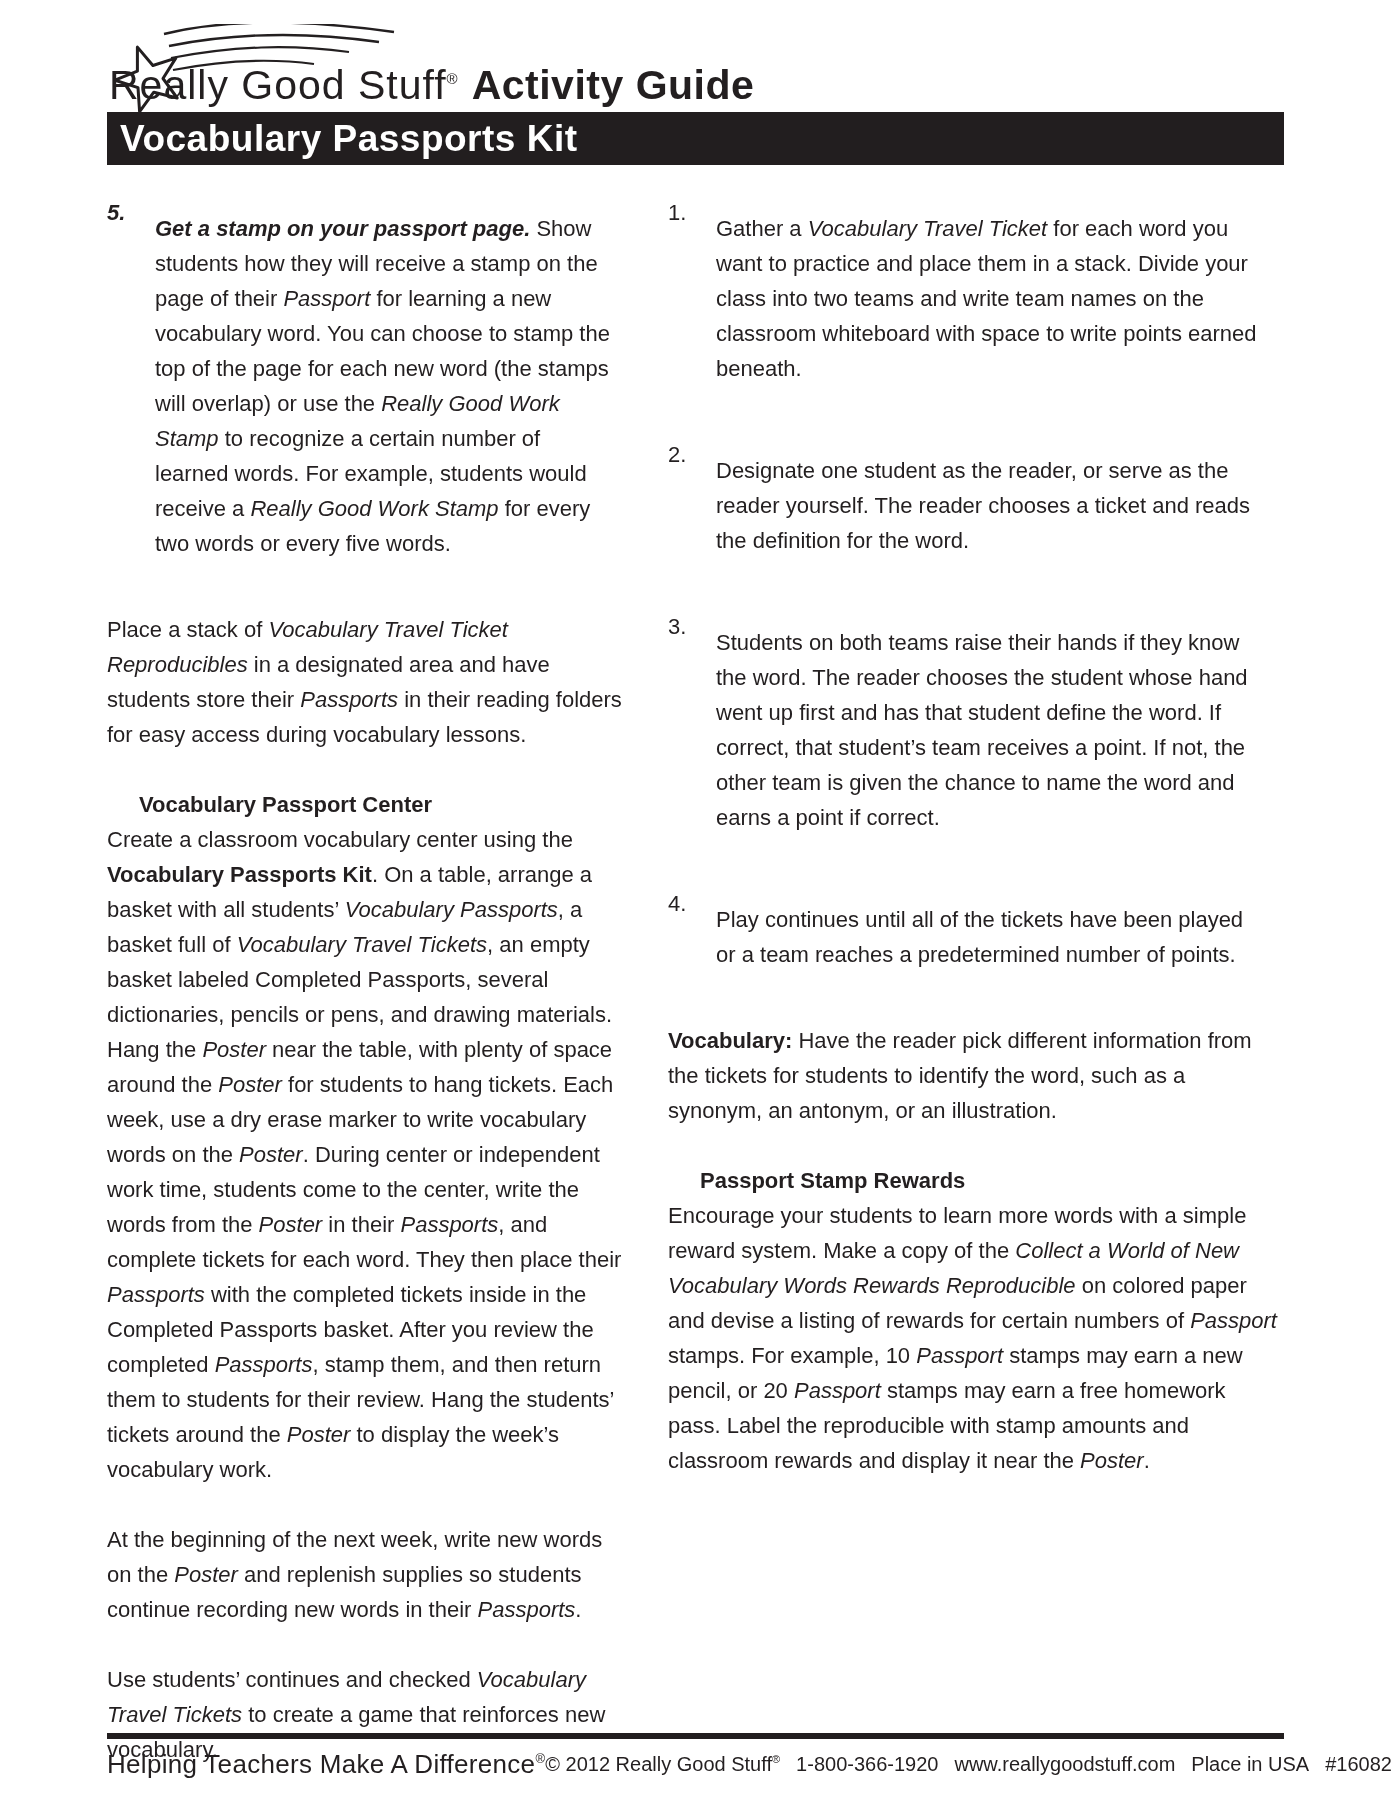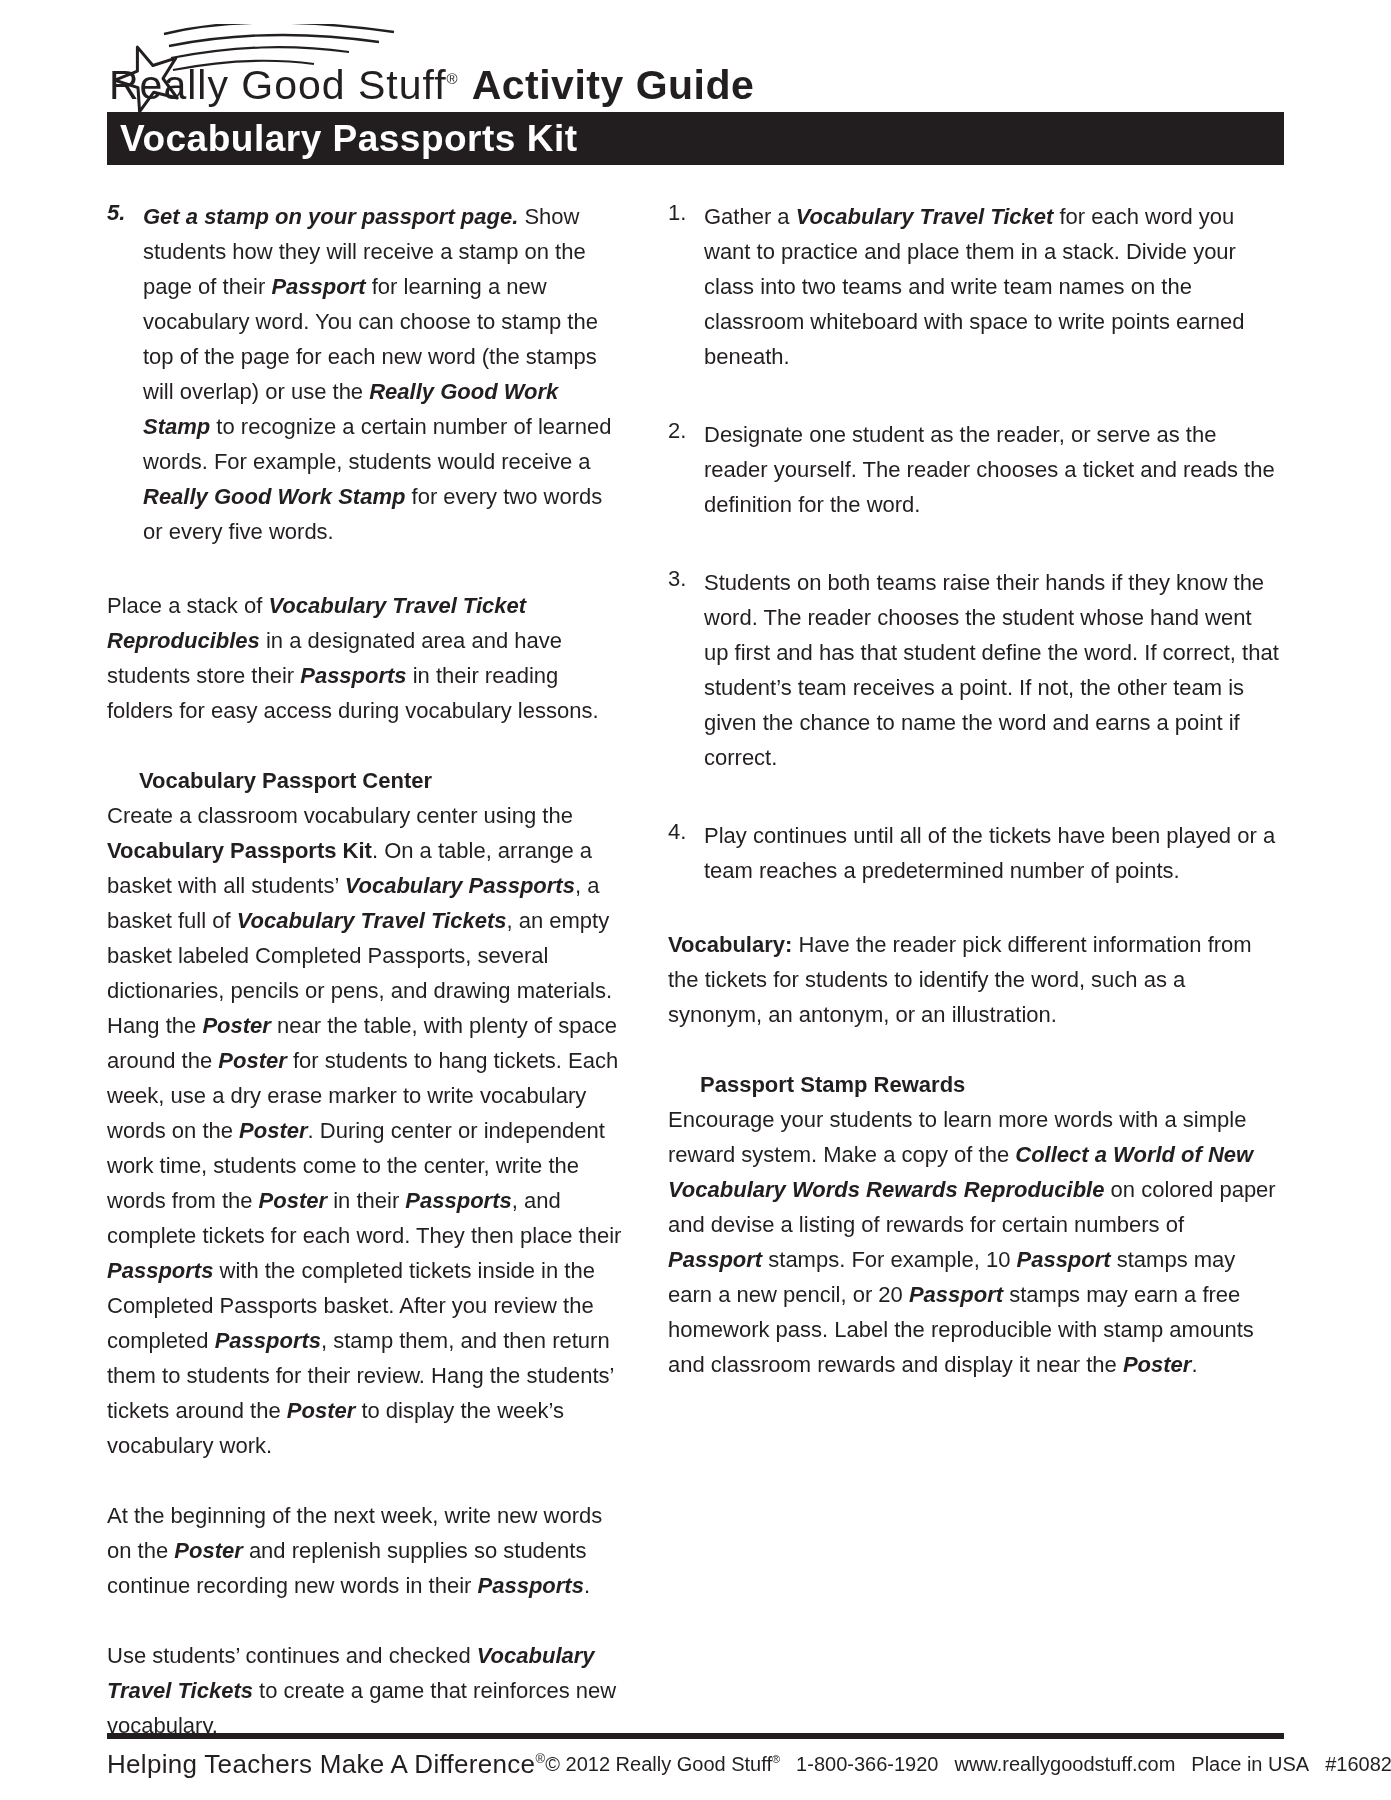--- a/index.html
+++ b/index.html
@@ -15,25 +15,25 @@
   .reg-sup{font-size:15px;vertical-align:super;line-height:0;}
   .guide{font-weight:700;margin-left:14px;letter-spacing:0.5px;}
   .banner{margin-top:4px;background:#221e1f;color:#ffffff;height:53px;display:flex;align-items:center;
           padding-left:13px;font-size:37px;font-weight:700;letter-spacing:0.5px;}
 
   
   .columns{display:grid;grid-template-columns:523px 1fr;column-gap:38px;margin-top:30px;
            font-size:22px;line-height:35px;}
   .block{margin:0 0 35px 0;}
   h3.block{font-weight:700;margin-bottom:0;font-size:22px;line-height:35px;margin-left:32px;}
-  p{margin:4px;}
+  p{margin:16px;}
   .numbered{display:flex;}
   .numbered .num{flex:none;width:32px;}
   .numbered .ntext{flex:1;}
-  .it{font-style:italic;font-weight:bold;}
+  .it{font-style:italic;}
   .bd{font-weight:700;}
 
   
   .footer{position:absolute;left:107px;right:107px;bottom:20px;border-top:6px solid #221e1f;
           padding-top:10px;display:flex;justify-content:space-between;align-items:center;}
   .tagline{font-size:26px;letter-spacing:0.3px;white-space:nowrap;}
   .tag-reg{font-size:13px;vertical-align:super;}
   .copyline{font-size:20px;display:flex;gap:16px;align-items:baseline;white-space:nowrap;}
   .copy-reg{font-size:11px;vertical-align:super;}
 </style>

